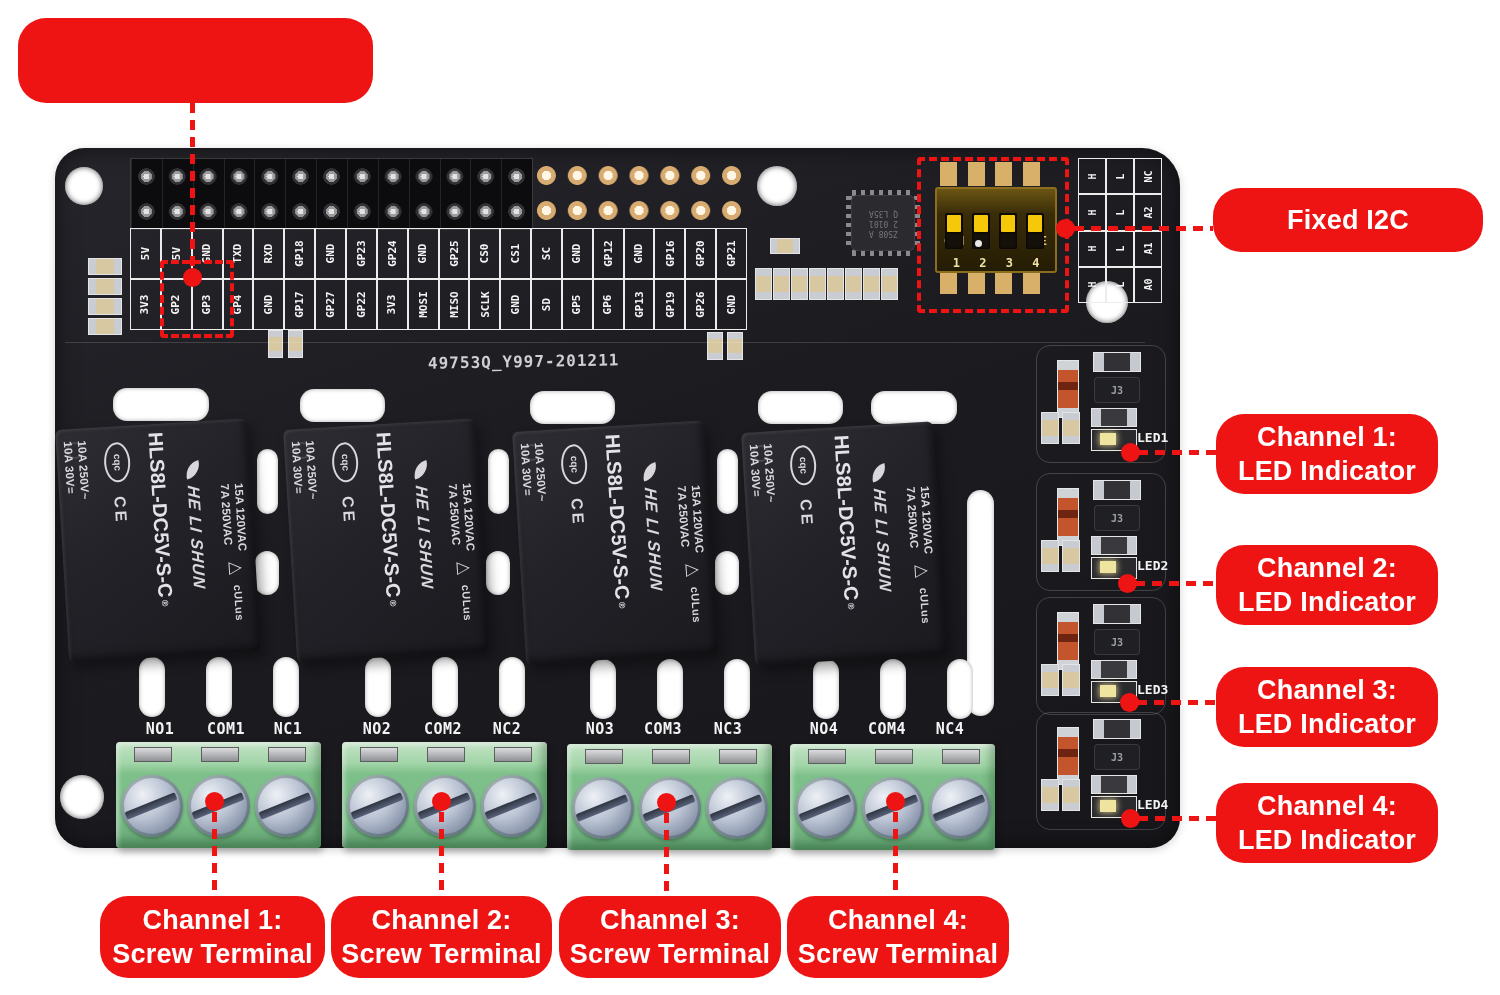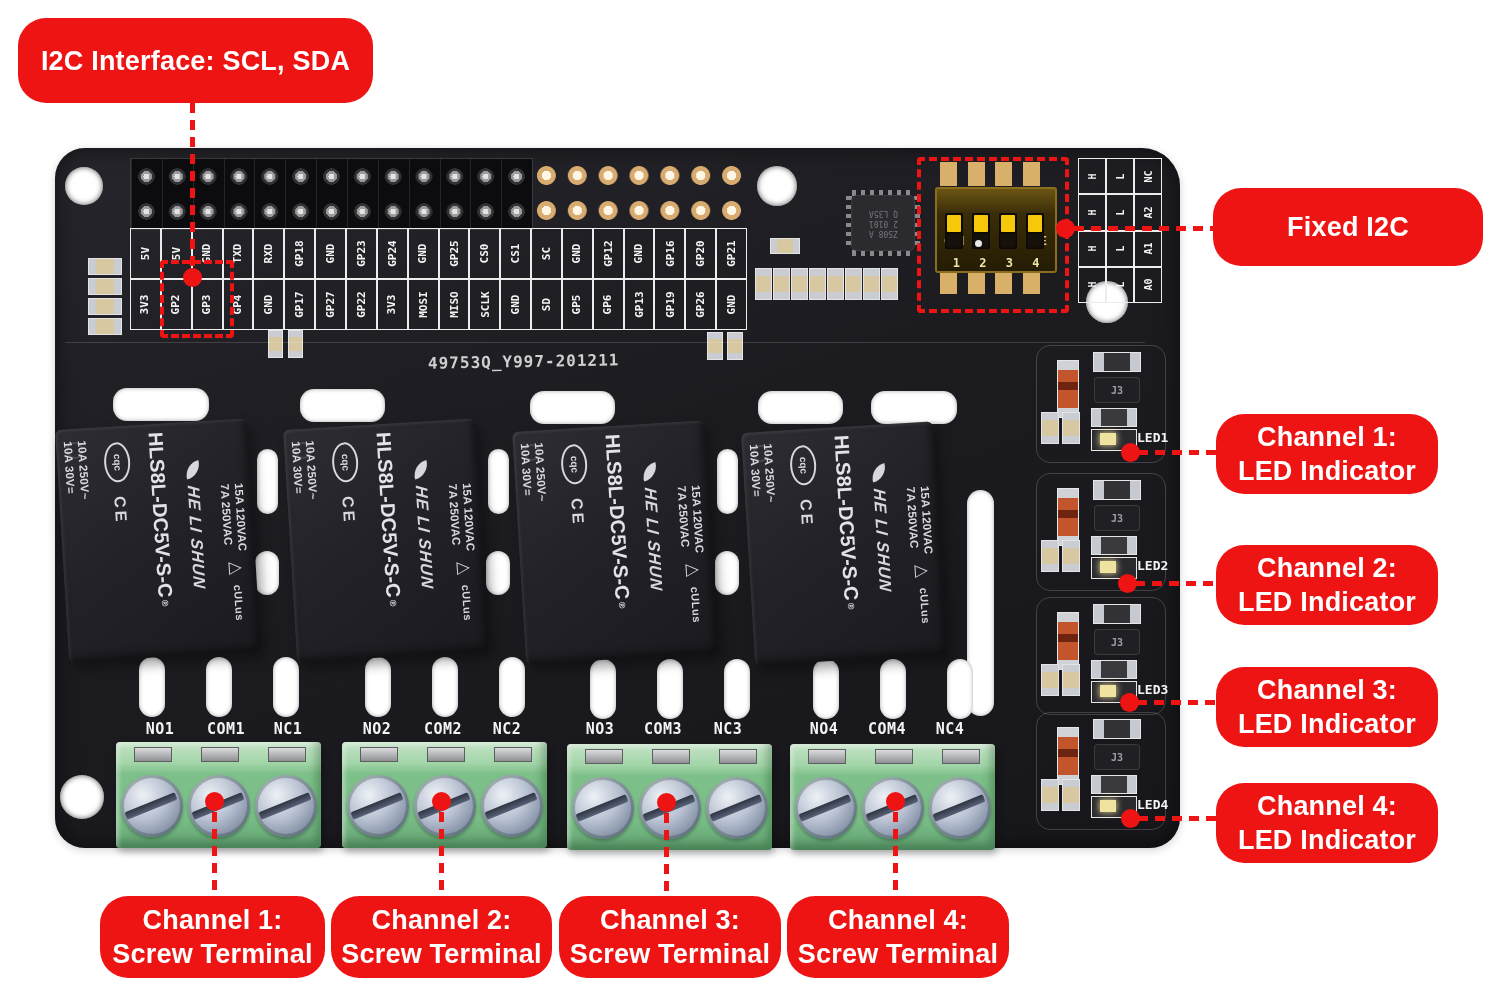--- a/index.html
+++ b/index.html
@@ -647,30 +647,29 @@
       </div>
     <div class="screw" style="left:72px">
         <div class="sslot"></div>
       </div>
     <div class="screw" style="left:139px">
         <div class="sslot"></div>
       </div>
   </div>
 
   <div class="callout" style="left:18px;top:18px;width:355px;height:85px">
-      <span>I2C Interface: SCL, SDA</span>
   </div>
   <div class="vdash" style="left:190px;top:103px;height:164px"></div>
   <div class="dot" style="left:183px;top:268px"></div>
   <div class="dashrect" style="left:160px;top:260px;width:66px;height:70px"></div>
 
   <div class="dashrect" style="left:917px;top:157px;width:144px;height:148px"></div>
   <div class="dot" style="left:1056px;top:219px"></div>
   <div class="hdash" style="left:1074px;top:226px;width:139px"></div>
-  <div class="callout" style="left:1213px;top:188px;width:270px;height:78px">
+  <div class="callout" style="left:1213px;top:188px;width:270px;height:64px">
     <span>Fixed I2C</span>
   </div>
 
   <div class="dot" style="left:1121px;top:443px"></div>
   <div class="hdash" style="left:1138px;top:450px;width:78px"></div>
   <div class="callout" style="left:1216px;top:414px;width:222px;height:80px">
     <span>Channel 1:</span>
       <span>LED Indicator</span>
   </div>
   <div class="dot" style="left:1118px;top:574px"></div>

